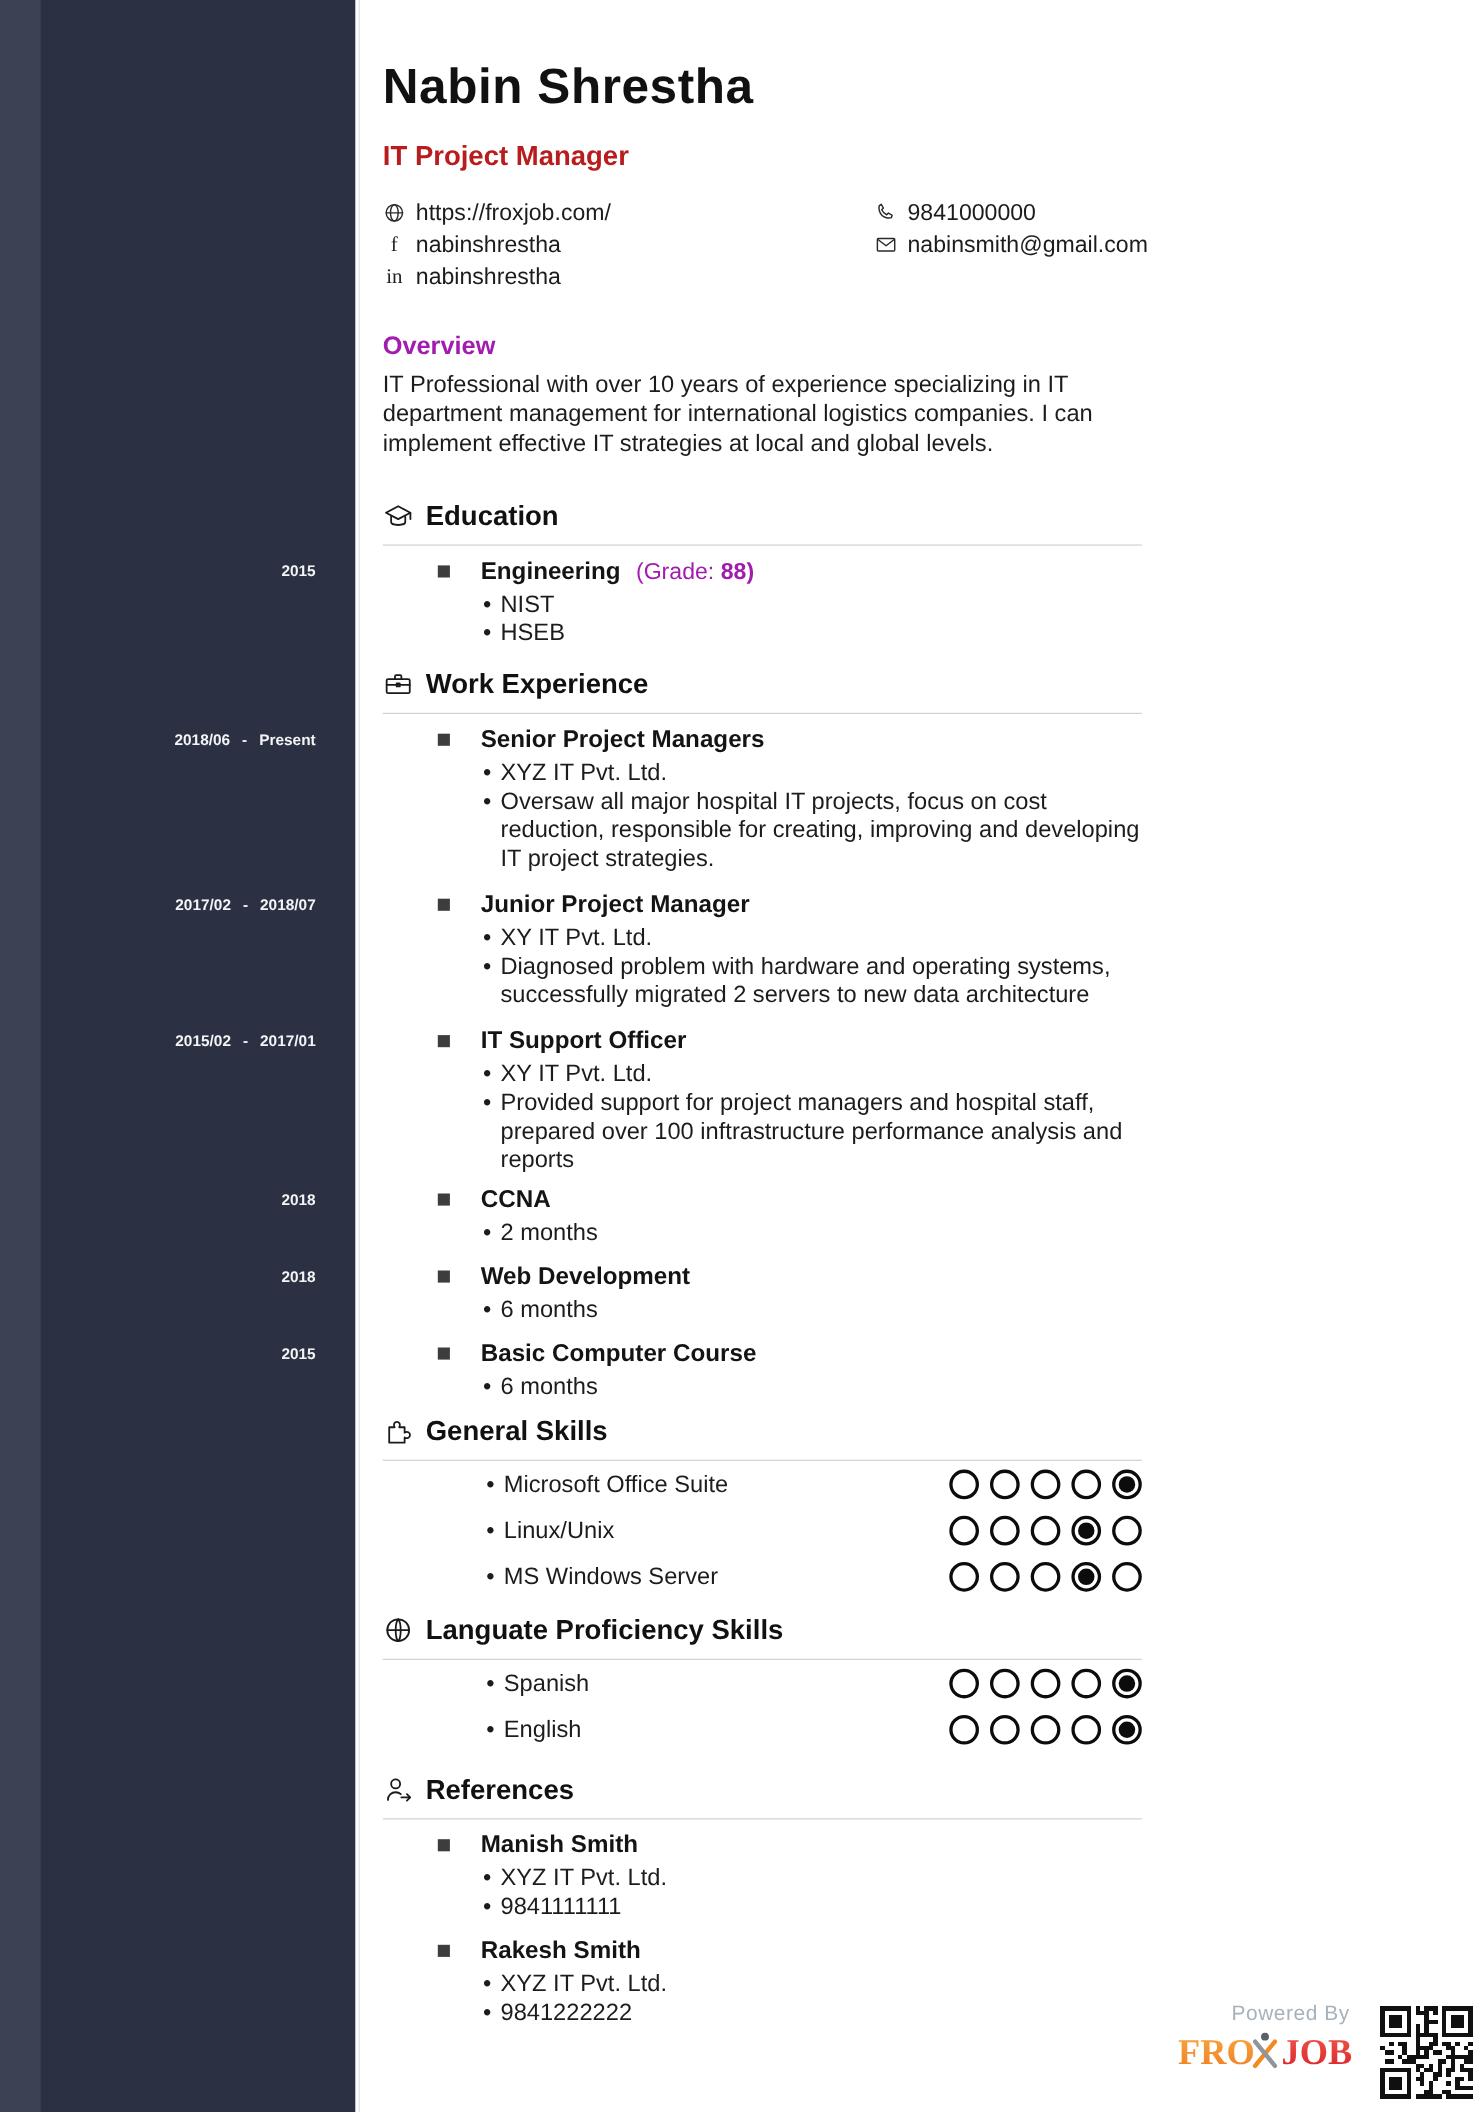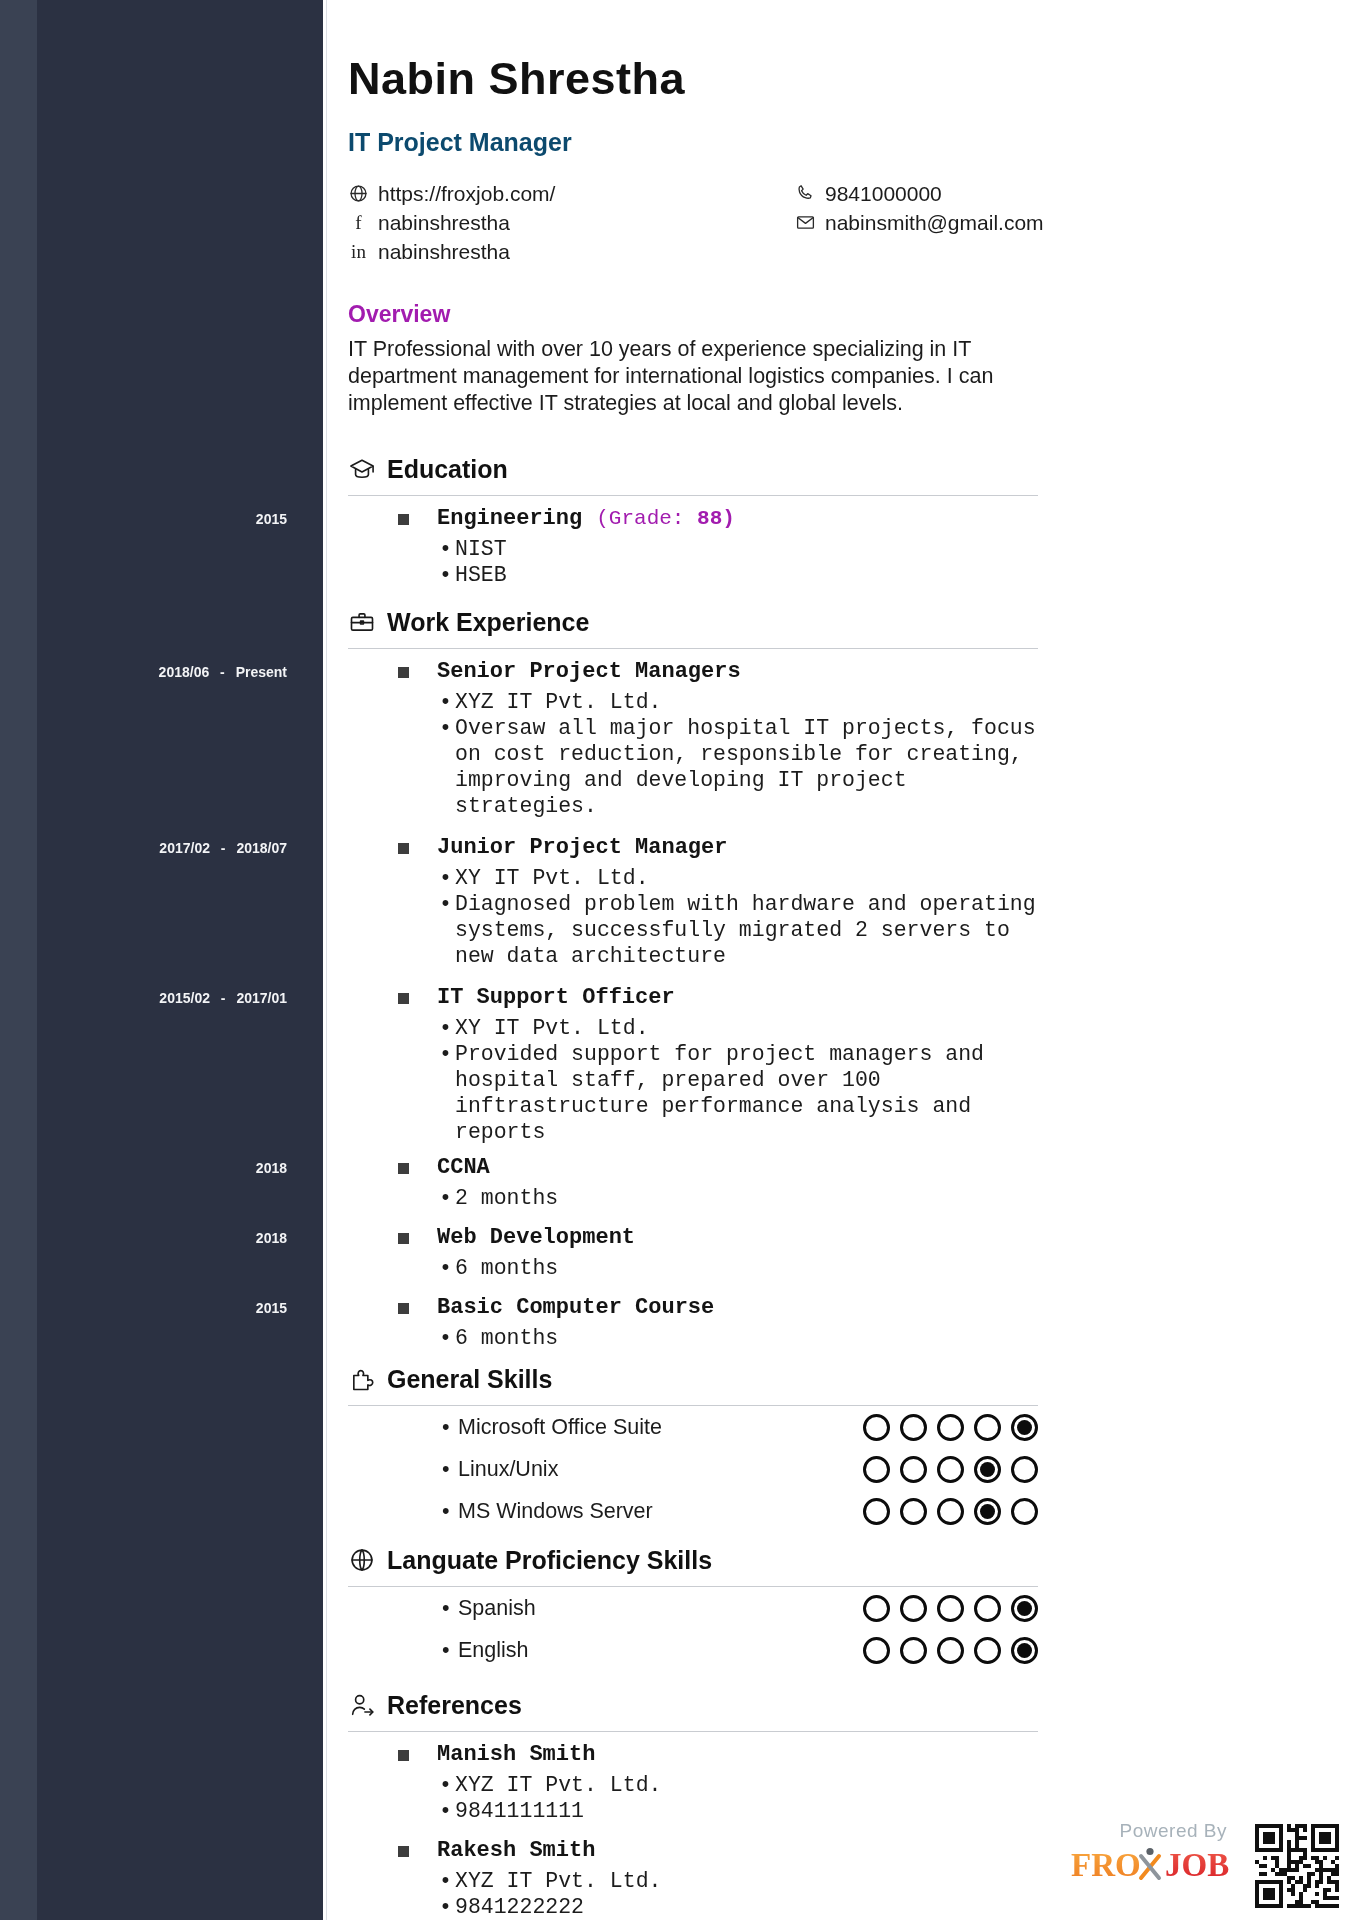--- a/index.html
+++ b/index.html
@@ -21,39 +21,39 @@
     padding-right:36px;text-align:right;color:var(--date-text);
     font-weight:700;font-size:14px;line-height:26px;word-spacing:7px;white-space:nowrap;
   }
   .ccell{padding-left:25px;padding-right:115px;min-width:0;}
   .mt10{margin-top:10px}.mt14{margin-top:14px}.mt16{margin-top:16px}
   .mt20{margin-top:20px}.mt38{margin-top:38px}
 
   
   .header-block{padding-top:56px;}
   .person-name{font-size:45px;font-weight:700;color:#111;line-height:46px;letter-spacing:.5px;}
-  .job-title{margin-top:27px;font-size:25px;font-weight:700;color:#0c4a6e;line-height:26px;}
+  .job-title{margin-top:27px;font-size:25px;font-weight:700;color:#b91c1c;line-height:26px;}
   .contacts{margin-top:24px;display:grid;grid-template-columns:447px 1fr;grid-auto-rows:29px;align-items:center;font-size:21px;}
   .citem{display:flex;align-items:center;gap:9px;white-space:nowrap;}
   .cicon{flex:0 0 21px;width:21px;height:21px;display:inline-flex;align-items:center;justify-content:center;}
   .cicon svg{width:21px;height:21px;stroke:#2a2a2a;stroke-width:1.5;fill:none;stroke-linecap:round;stroke-linejoin:round;}
   .glyph{font-family:"Liberation Serif","DejaVu Serif",serif;font-size:19px;color:#222;line-height:1;}
 
   .overview-block{margin-top:34px;}
   .ov-title{font-size:23px;font-weight:700;color:#a21caf;line-height:28px;}
   .ov-text{margin-top:8px;font-size:21.5px;line-height:27px;max-width:790px;}
 
   
   .shead{display:flex;align-items:center;gap:11px;font-size:25px;font-weight:700;color:#111;line-height:28px;}
   .sicon{flex:0 0 28px;width:28px;height:28px;}
   .sicon svg{width:28px;height:28px;stroke:#1a1a1a;stroke-width:1.4;fill:none;stroke-linecap:round;stroke-linejoin:round;}
   .rule{height:1px;background:var(--rule);margin-top:12px;}
 
   
-  .entry{display:flex;margin-left:50px;font-family:Liberation Mono, monospace;}
+  .entry{display:flex;margin-left:50px;}
   .sqbullet{flex:0 0 11px;width:11px;height:11px;background:#3d3d3d;margin-top:8px;}
   .ebody{margin-left:28px;flex:1;min-width:0;}
   .etitle-line{display:flex;align-items:baseline;}
   .etitle{font-size:22px;font-weight:700;color:#141414;line-height:26px;}
   .egrade{font-size:21px;color:#a21caf;margin-left:14px;}
   .egrade .gval{font-weight:700;}
   ul.subs{list-style:none;margin:4px 0 0;font-size:21.5px;line-height:26px;max-width:700px;}
   ul.subs li{padding-left:18px;position:relative;}
   ul.subs li::before{content:"\2022";position:absolute;left:2px;}
 

